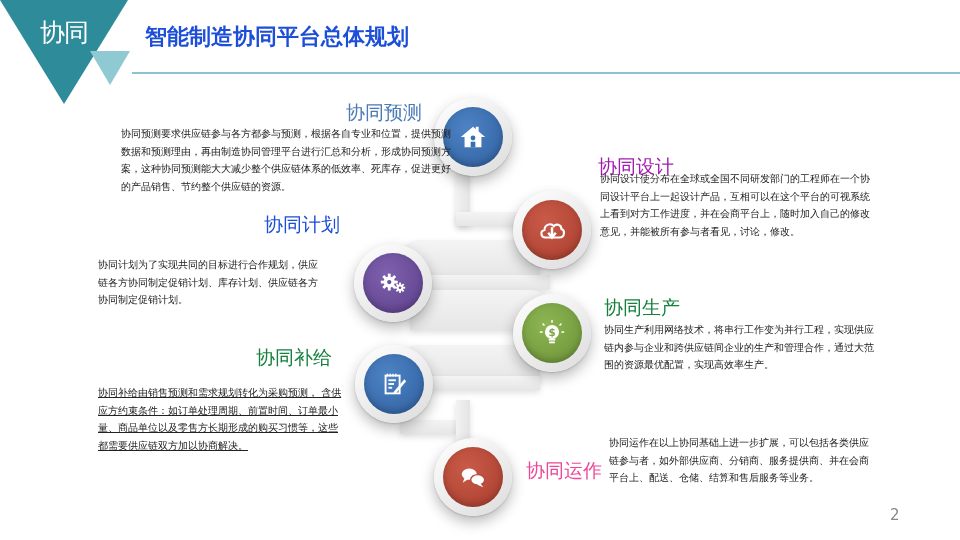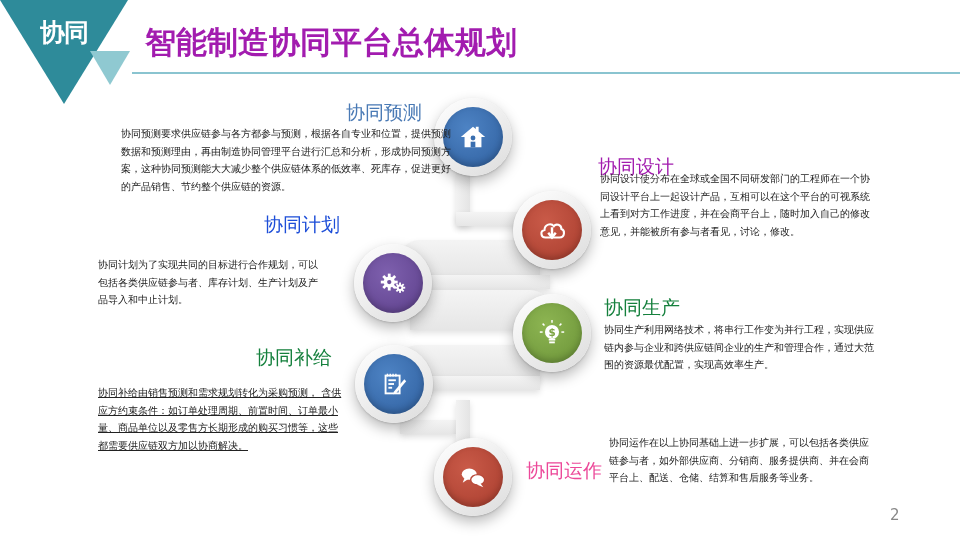--- a/index.html
+++ b/index.html
@@ -5,24 +5,24 @@
   * { box-sizing: border-box; margin: 0; padding: 0; }
   html, body { width: 960px; height: 540px; overflow: hidden; background: #ffffff; }
   body { position: relative; font-family: "DejaVu Sans", "Liberation Sans", sans-serif; color: #222; }
 
   .tri-big { position: absolute; left: 0; top: 0; width: 0; height: 0;
     border-left: 64px solid transparent; border-right: 64px solid transparent;
     border-top: 104px solid #2e8b9a; left: 0; }
   .tri-small { position: absolute; left: 90px; top: 51px; width: 0; height: 0;
     border-left: 20px solid transparent; border-right: 20px solid transparent;
     border-top: 34px solid #8fc9d1; }
-  .badge { position: absolute; left: 26px; top: 16px; width: 76px; font-size: 25px; font-weight: bold;
+  .badge { position: absolute; left: 26px; top: 16px; width: 76px; font-size: 25px; font-weight: normal;
     color: #fff; text-align: center; letter-spacing: -1px; }
 
-  .title { position: absolute; left: 145px; top: 22px; font-size: 31px; font-weight: bold; color: #a21caf; letter-spacing: 0; }
+  .title { position: absolute; left: 145px; top: 22px; font-size: 22px; font-weight: bold; color: #1d4ed8; letter-spacing: 0; }
   .title-rule { position: absolute; left: 132px; top: 72px; width: 828px; height: 1.5px; background: #8ac4d0; }
 
   
   .conn { position: absolute; background: linear-gradient(#f4f4f4, #e6e6e6);
     box-shadow: 0 3px 6px rgba(0,0,0,0.12); }
   .conn.v { background: linear-gradient(90deg, #f2f2f2, #e4e4e4); }
 
   .node { position: absolute; width: 78px; height: 78px; border-radius: 50%;
     background: linear-gradient(145deg, #ffffff, #dcdcdc);
     box-shadow: 0 6px 14px rgba(0,0,0,0.28), 0 1px 2px rgba(0,0,0,0.15); }
@@ -146,18 +146,18 @@
 
 <div class="heading" style="left:346px; top:100px; color:#4a7ab5;text-align:center;">协同预测</div>
 <div class="heading" style="left:598px; top:154px; color:#a21caf;">协同设计</div>
 <div class="heading" style="left:264px; top:212px; color:#1d4ed8;">协同计划</div>
 <div class="heading" style="left:604px; top:295px; color:#15803d;">协同生产</div>
 <div class="heading" style="left:256px; top:345px; color:#15803d;">协同补给</div>
 <div class="heading" style="left:526px; top:458px; color:#ec4899;">协同运作</div>
 
 <div class="desc" style="left:98px; top:125px; width:334px;margin-left:23px;">协同预测要求供应链参与各方都参与预测，根据各自专业和位置，提供预测数据和预测理由，再由制造协同管理平台进行汇总和分析，形成协同预测方案，这种协同预测能大大减少整个供应链体系的低效率、死库存，促进更好的产品销售、节约整个供应链的资源。</div>
 <div class="desc" style="left:600px; top:170px; width:272px;font-family:Liberation Serif, serif;">协同设计使分布在全球或全国不同研发部门的工程师在一个协同设计平台上一起设计产品，互相可以在这个平台的可视系统上看到对方工作进度，并在会商平台上，随时加入自己的修改意见，并能被所有参与者看见，讨论，修改。</div>
-<div class="desc" style="left:98px; top:256px; width:222px;">协同计划为了实现共同的目标进行合作规划，可以包括各类供应链参与者、库存计划、生产计划及产品导入和中止计划。</div>
+<div class="desc" style="left:98px; top:256px; width:222px;">协同计划为了实现共同的目标进行合作规划，供应链各方协同制定促销计划、库存计划、供应链各方协同制定促销计划。</div>
 <div class="desc" style="left:604px; top:321px; width:272px;">协同生产利用网络技术，将串行工作变为并行工程，实现供应链内参与企业和跨供应链间企业的生产和管理合作，通过大范围的资源最优配置，实现高效率生产。</div>
 <div class="desc" style="left:98px; top:384px; width:248px;text-decoration:underline;">协同补给由销售预测和需求规划转化为采购预测， 含供应方约束条件：如订单处理周期、前置时间、订单最小量、商品单位以及零售方长期形成的购买习惯等，这些都需要供应链双方加以协商解决。</div>
 <div class="desc" style="left:609px; top:434px; width:262px;">协同运作在以上协同基础上进一步扩展，可以包括各类供应链参与者，如外部供应商、分销商、服务提供商、并在会商平台上、配送、仓储、结算和售后服务等业务。</div>
 
 <div class="page-num">2</div>
 
 </body></html>

